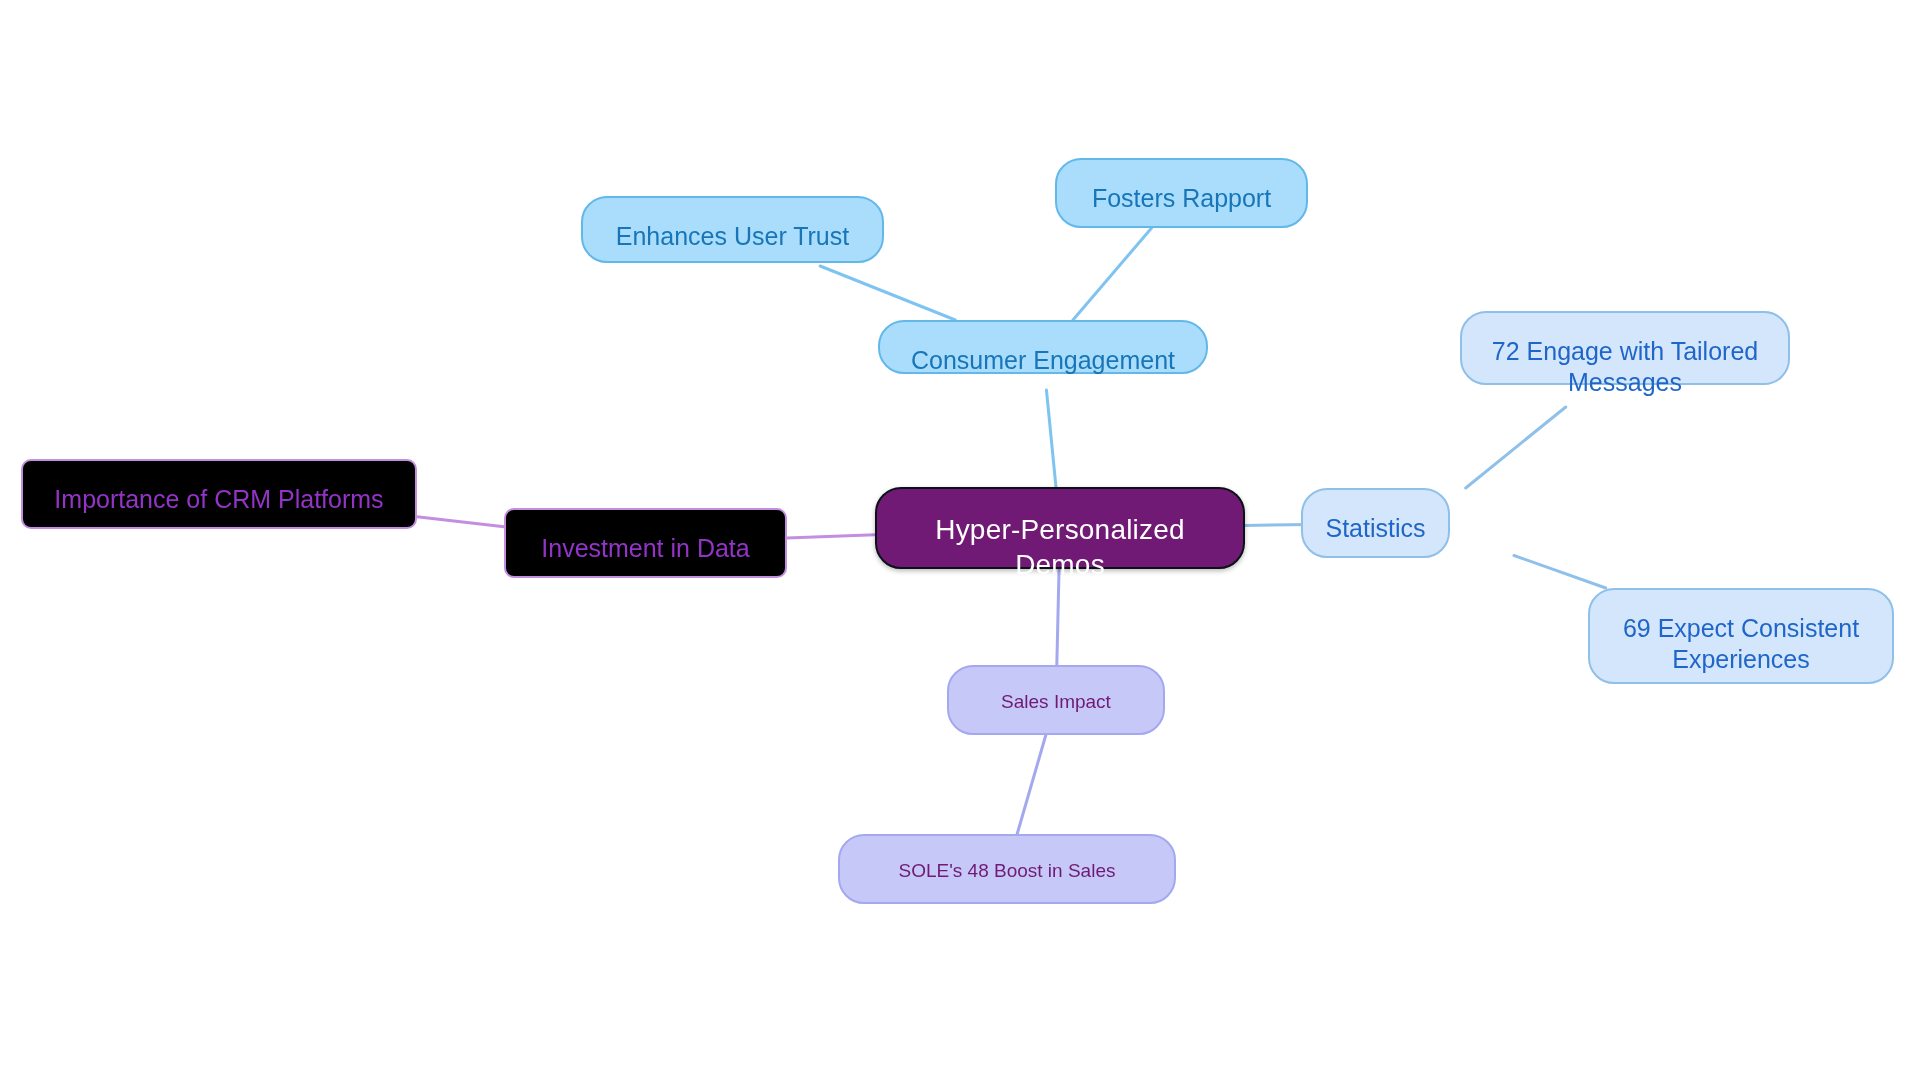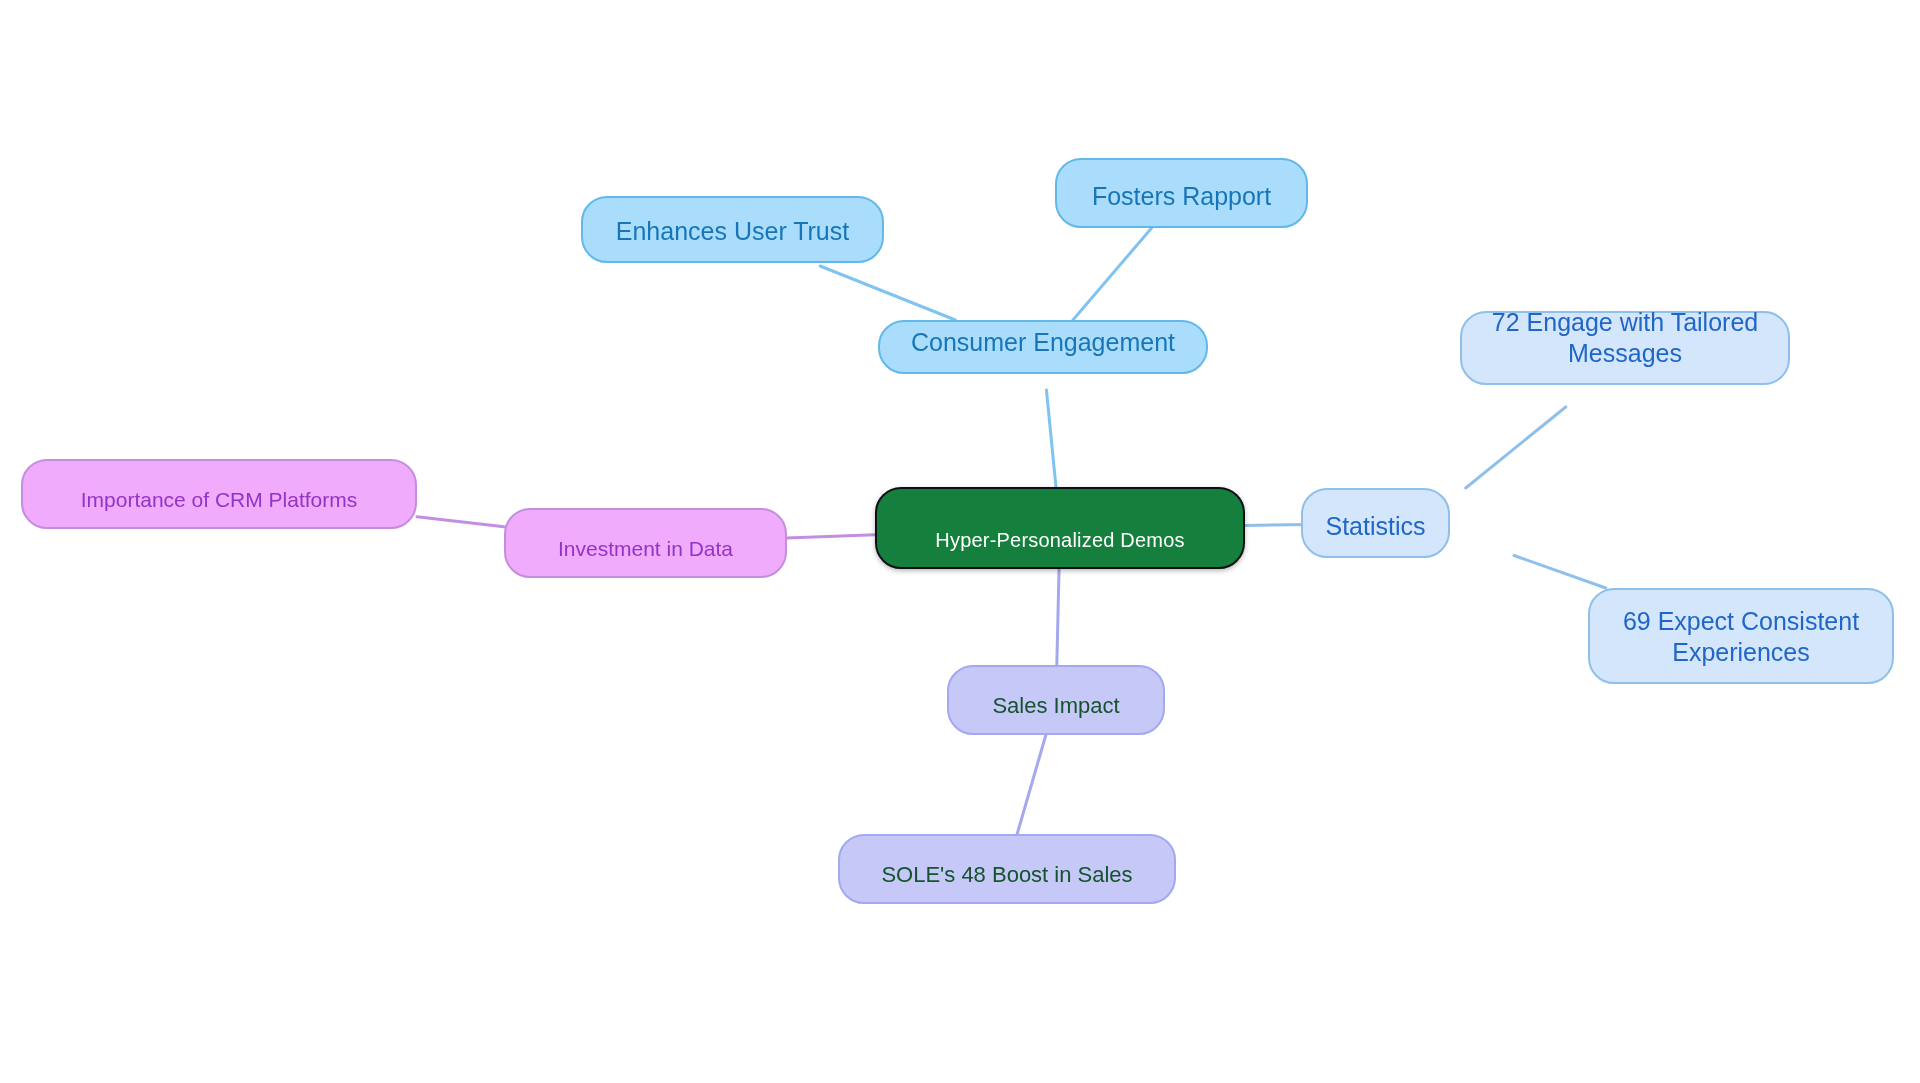--- a/index.html
+++ b/index.html
@@ -23,65 +23,65 @@
     left: 0;
     top: 0;
     width: 1920px;
     height: 1083px;
     pointer-events: none;
   }
   .node {
     position: absolute;
     box-sizing: border-box;
     display: flex;
-    align-items: flex-end;
+    align-items: flex-start;
     justify-content: center;
     text-align: center;
     border-style: solid;
     border-width: 2px;
     line-height: 1.25;
-    padding: 14px 14px;
+    padding: 23px 14px;
     white-space: pre-line;
   }
   .node.root {
-    background: #15803d;
+    background: #701a75;
     border-color: #0d1117;
     color: #ffffff;
     border-radius: 26px;
-    font-size: 20px;
+    font-size: 28px;
     letter-spacing: 0.2px;
     box-shadow: 0 2px 5px rgba(0,0,0,0.28);
   }
   .node.sky {
     background: #a9ddfb;
     border-color: #63b8ea;
     color: #1876b8;
     border-radius: 26px;
     font-size: 25px;
   }
   .node.pale {
     background: #d3e6fb;
     border-color: #8fc0ea;
     color: #1f66c8;
     border-radius: 26px;
     font-size: 25px;
   }
   .node.lilac {
-    background: #f0abfc;
+    background: #000000;
     border-color: #c48ee0;
     color: #9333c7;
-    border-radius: 26px;
-    font-size: 21px;
+    border-radius: 10px;
+    font-size: 25px;
   }
   .node.peri {
     background: #c6c9f8;
     border-color: #a3a8ef;
-    color: #14532d;
+    color: #701a75;
     border-radius: 26px;
-    font-size: 22px;
+    font-size: 19px;
   }
 </style>
 </head>
 <body>
 
 <div id="canvas">
 
   <svg id="edges" viewBox="0 0 1920 1083" preserveAspectRatio="none">
       <line x1="1055.971098265896" y1="487" x2="1046.4393063583816" y2="390" stroke="#7fc4f0" stroke-width="3" stroke-linecap="round"></line>
       <line x1="955.358870967742" y1="320" x2="820.141129032258" y2="266" stroke="#7fc4f0" stroke-width="3" stroke-linecap="round"></line>

